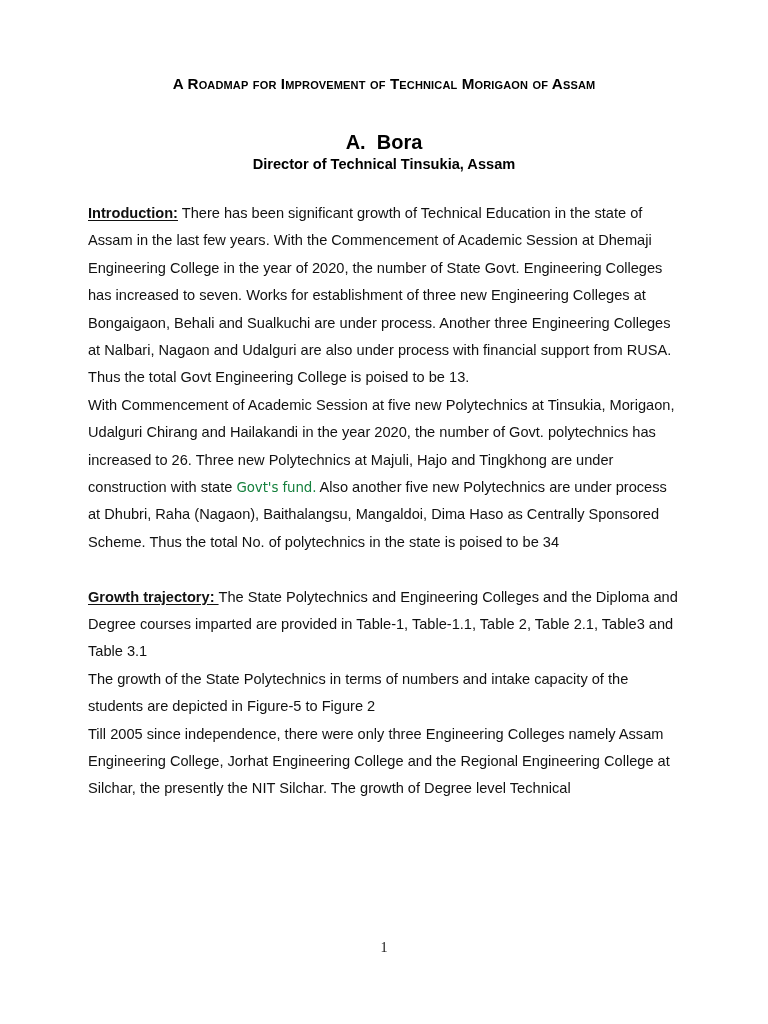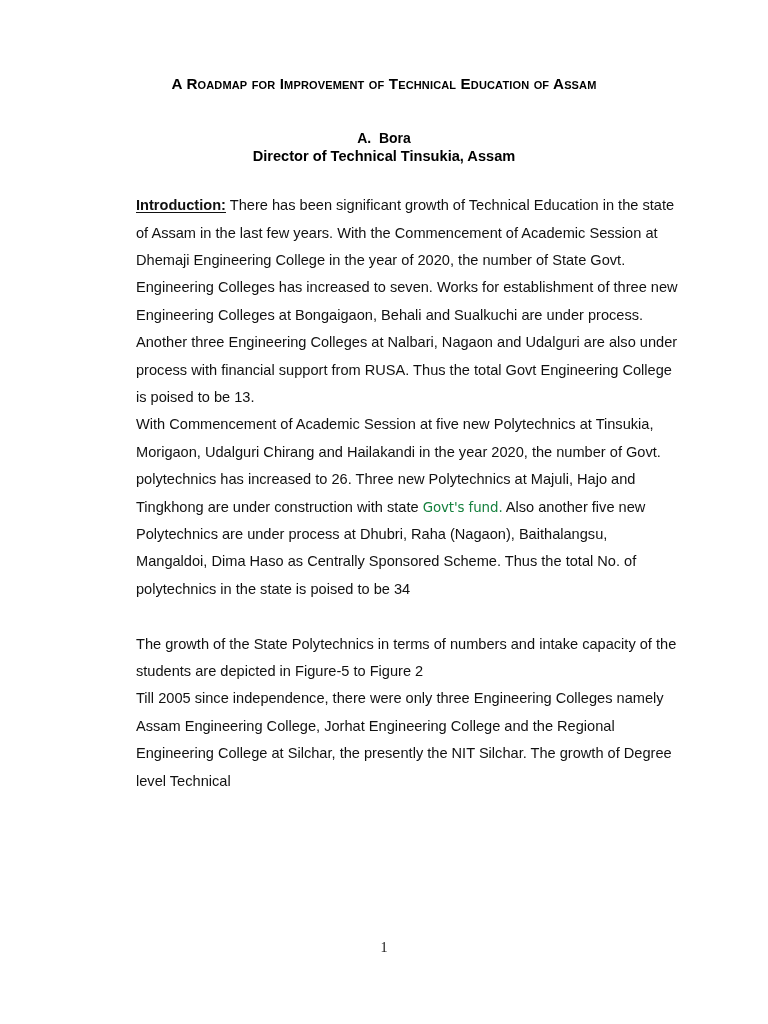--- a/index.html
+++ b/index.html
@@ -48,35 +48,34 @@
 
   
   .author-block {
     margin: 0;
     padding-top: 36px;
     text-align: center;
   }
   .author-name {
     font-family: "Liberation Sans", sans-serif;
     font-weight: bold;
-    font-size: 14px;
+    font-size: 20px;
     line-height: 1.30;
     white-space: pre;
   }
   .author-role {
     font-family: "Liberation Sans", sans-serif;
     font-weight: bold;
     font-size: 14.6px;
     line-height: 1.30;
   }
 
   
   .body-block {
     padding-top: 26px;
-    margin-left: 48px;
   }
   .para {
     margin: 0;
     font-family: "Liberation Sans", sans-serif;
     font-size: 14.6px;
     line-height: 27.4px;
     text-align: justify;
     text-justify: inter-word;
     color: #111111;
   }
@@ -113,39 +112,42 @@
     color: #111111;
   }
 </style>
 </head>
 <body>
 
 <div class="page">
 
   <div class="content">
 
-    <h1 class="doc-title">A Roadmap for Improvement of Technical Education of Assam</h1>
+    <h1 class="doc-title">A Roadmap for Improvement of Technical Morigaon of Assam</h1>
 
     <div class="author-block">
       <div class="author-name">A.  Bora</div>
       <div class="author-role">Director of Technical Tinsukia, Assam</div>
     </div>
 
     <div class="body-block">
 
       <p class="para last-ragged">
         <span class="run-head">Introduction:</span><span> There has been significant growth of Technical Education in the state of Assam in the last few years.  With the Commencement of Academic Session at Dhemaji Engineering College in the year of 2020, the number of State Govt. Engineering Colleges has increased to seven.  Works for establishment of three new Engineering Colleges at Bongaigaon, Behali and Sualkuchi are under process. Another three Engineering Colleges at Nalbari, Nagaon and Udalguri are also under process with financial support from RUSA. Thus the total Govt Engineering College is poised to be 13.</span>
       </p>
 
       <p class="para last-ragged">
         <span>With Commencement of Academic Session at five new Polytechnics at Tinsukia, Morigaon, Udalguri  Chirang and Hailakandi in the year 2020, the number of Govt. polytechnics has increased to 26. Three new Polytechnics at Majuli, Hajo and Tingkhong are under construction with state </span><span class="alt-font">Govt's fund.</span><span>  Also another five new Polytechnics are under process at Dhubri,  Raha (Nagaon), Baithalangsu, Mangaldoi, Dima Haso as Centrally Sponsored Scheme. Thus the total No. of polytechnics in the state is poised to be 34</span>
       </p>
 
       <div class="spacer-line"></div>
 
+      <p class="para last-ragged">
+        <span class="run-head">Growth trajectory: </span><span>The State Polytechnics and Engineering Colleges and the Diploma and Degree courses imparted are provided in Table-1, Table-1.1, Table 2, Table 2.1, Table3 and Table 3.1</span>
+      </p>
 
       <p class="para last-ragged">
         <span>The growth of the State Polytechnics in terms of numbers and intake capacity of the students are depicted in Figure-5 to Figure 2</span>
       </p>
 
 
       <p class="para last-ragged">
         <span>Till 2005 since independence,  there were only three Engineering Colleges namely Assam Engineering College, Jorhat Engineering College and the Regional Engineering College at Silchar, the presently the NIT Silchar. The growth of Degree level Technical</span>
       </p>
 

